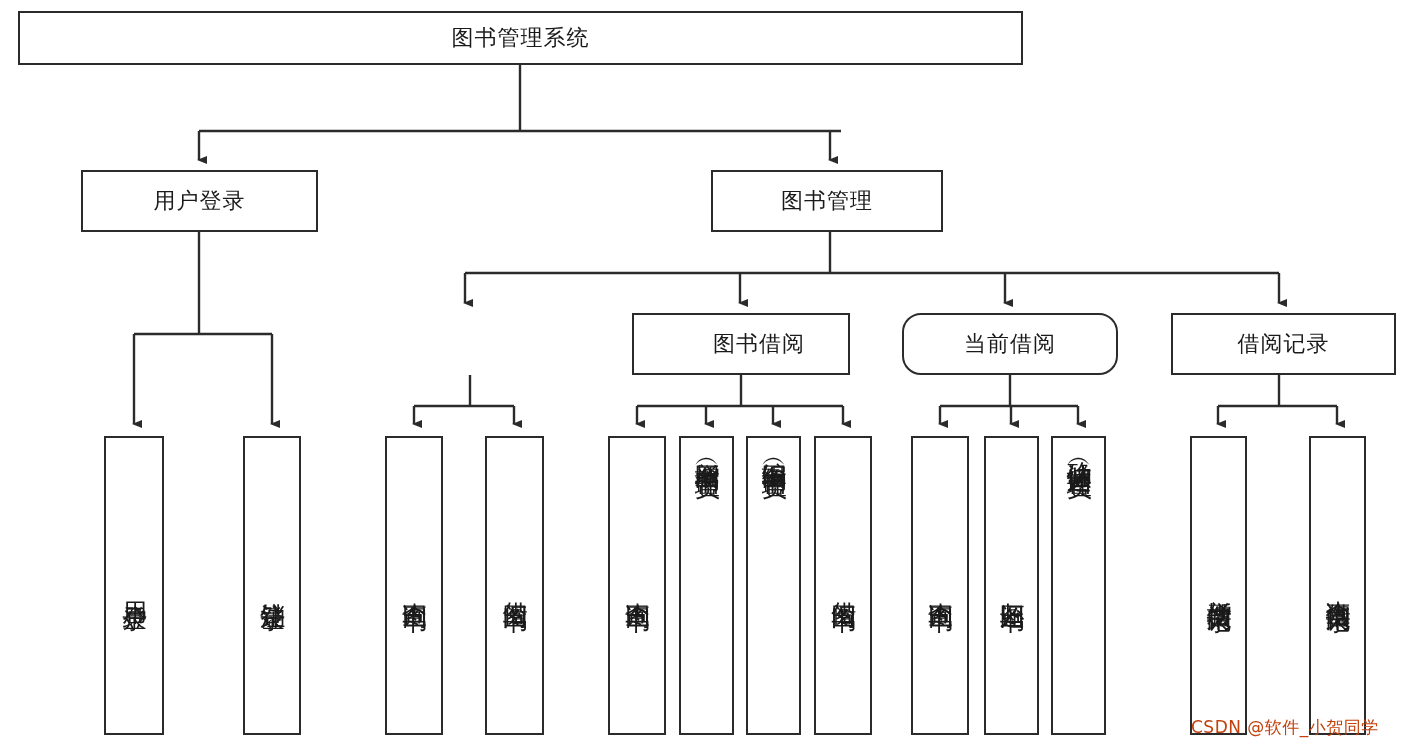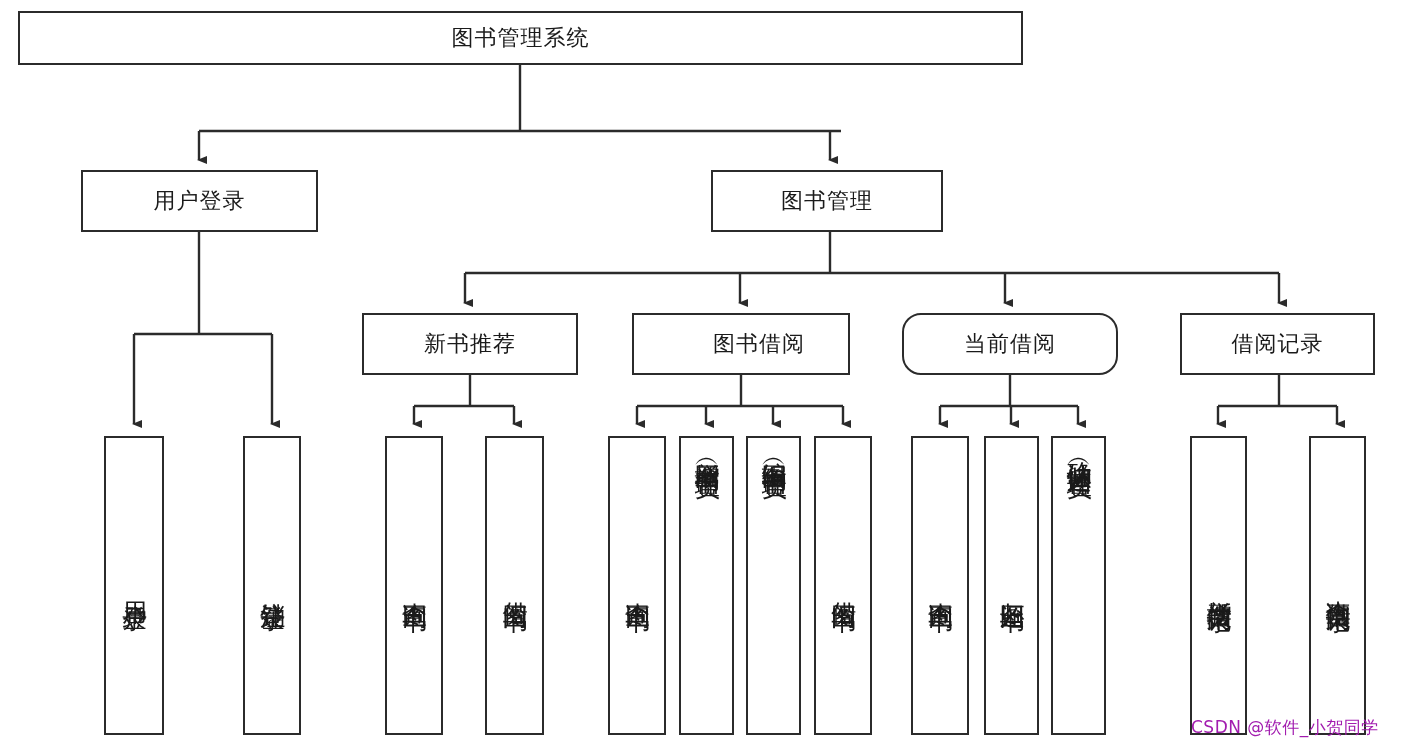--- a/index.html
+++ b/index.html
@@ -58,21 +58,21 @@
     white-space: nowrap;
     color: #1a1a1a;
   }
   .vtext.center { margin: auto 0; }
   .vtext.top { margin-top: 4px; }
   .watermark {
     position: absolute;
     left: 1191px;
     top: 716px;
     font-size: 17px;
-    color: #a21caf;
+    color: #c2410c;
     letter-spacing: 0.5px;
     white-space: nowrap;
   }
 </style>
 </head>
 <body>
 
 <div id="canvas">
 
   <svg id="edges" viewBox="0 0 1405 747" xmlns="http://www.w3.org/2000/svg">
@@ -130,30 +130,27 @@
     <span>图书管理系统</span>
   </div>
 
   <div class="node horiz" style="left: 81px; top: 170px; width: 237px; height: 62px;">
     <span>用户登录</span>
   </div>
   <div class="node horiz" style="left: 711px; top: 170px; width: 232px; height: 62px;">
     <span>图书管理</span>
   </div>
 
-  <div class="node horiz" style="left: 362px; top: 313px; width: 216px; height: 62px;">
-    <span>新书推荐</span>
-  </div>
   <div class="node horiz" style="left: 632px; top: 313px; width: 218px; height: 62px; padding-left: 36px;">
     <span>图书借阅</span>
   </div>
   <div class="node horiz" style="left: 902px; top: 313px; width: 216px; height: 62px; border-radius: 19px;">
     <span>当前借阅</span>
   </div>
-  <div class="node horiz" style="left: 1171px; top: 313px; width: 195px; height: 62px; margin-left: 9px;">
+  <div class="node horiz" style="left: 1171px; top: 313px; width: 225px; height: 62px;">
     <span>借阅记录</span>
   </div>
 
   <div class="node leaf" style="left: 104px; top: 436px; width: 60px; height: 299px;">
     <span class="vtext center">用户登录</span>
   </div>
   <div class="node leaf" style="left: 243px; top: 436px; width: 58px; height: 299px;">
     <span class="vtext center">注销登录</span>
   </div>
   <div class="node leaf" style="left: 385px; top: 436px; width: 58px; height: 299px;">

